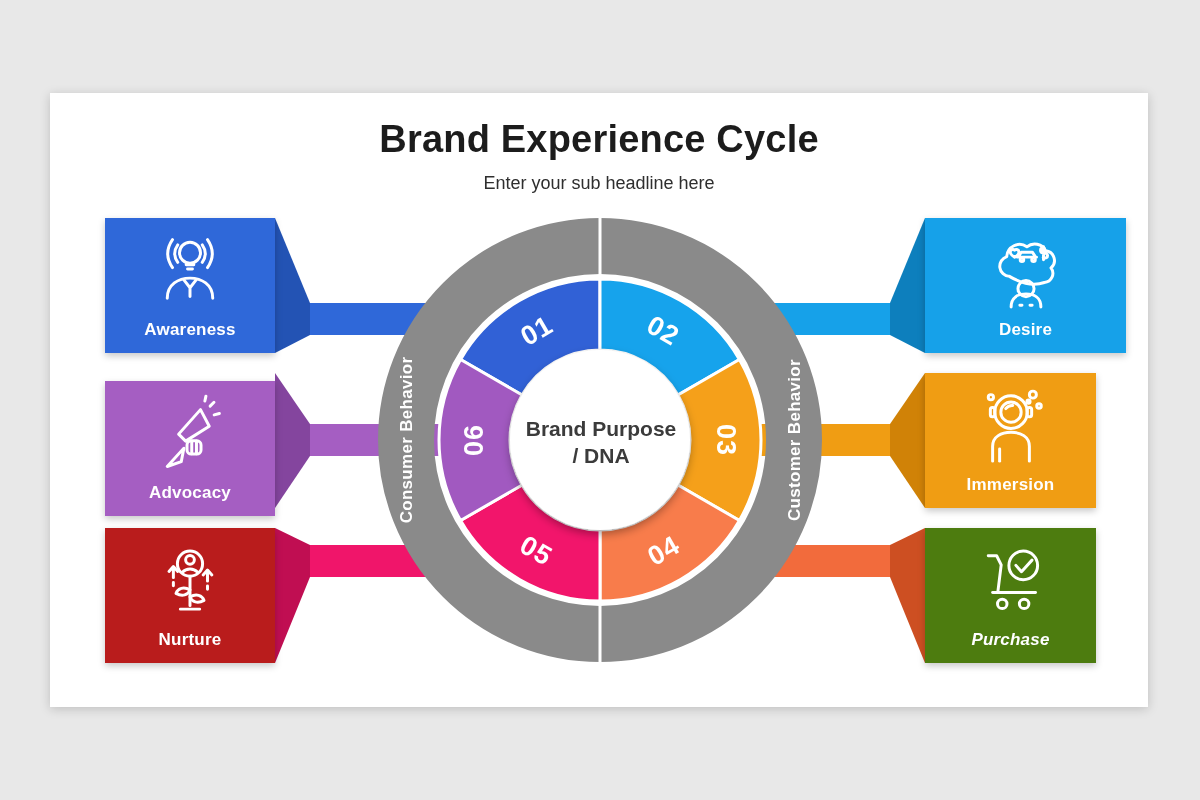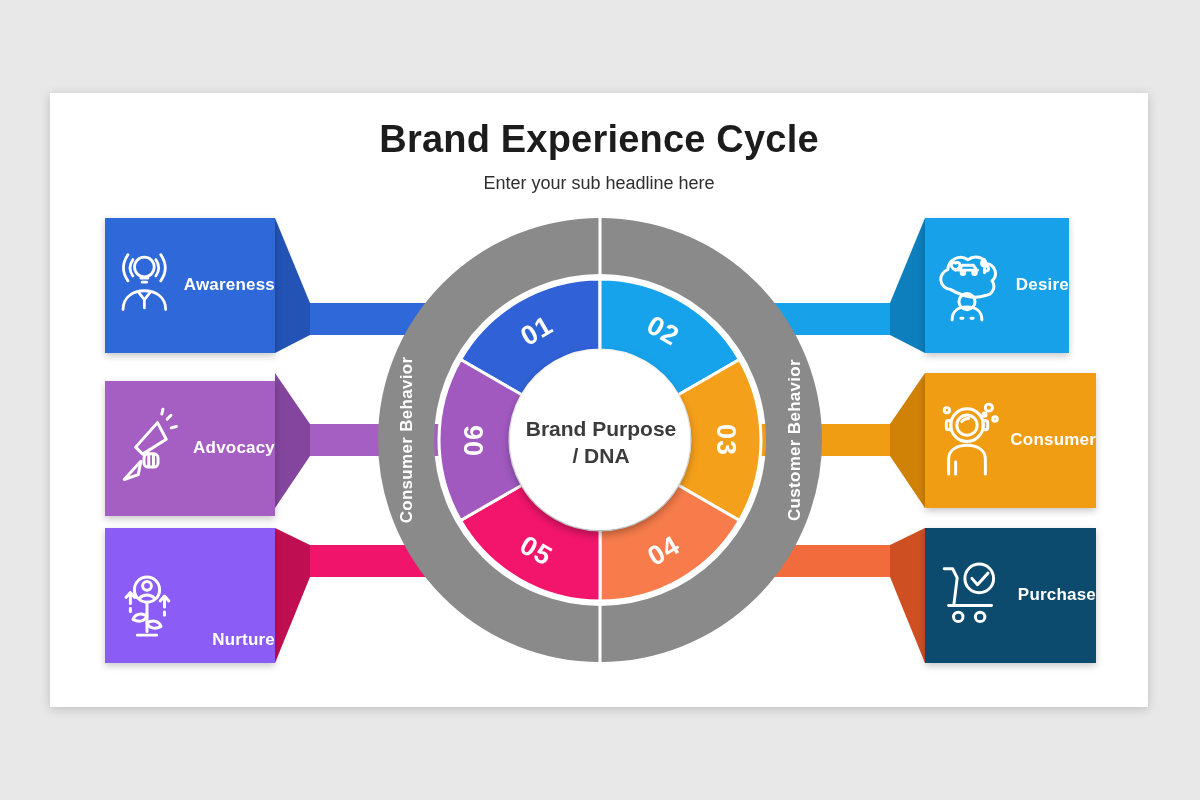--- a/index.html
+++ b/index.html
@@ -18,32 +18,32 @@
     letter-spacing:.2px;
   }
   .subtitle{
     position:absolute;left:50px;top:173px;width:1098px;
     text-align:center;font-size:18px;color:#2e2e2e;
   }
   .layer{position:absolute;left:0;top:0;width:1200px;height:800px;}
   .stage-box{
     position:absolute;width:170px;height:135px;
     box-shadow:0 3px 7px rgba(0,0,0,.22);
-    display:flex;flex-direction:row;align-items:center;justify-content:space-between;
+    display:flex;flex-direction:column;align-items:center;justify-content:space-between;
     padding:12px 0 13px 0;box-sizing:border-box;
   }
   .stage-box .icon{width:84px;height:84px;display:block;}
   .stage-box .icon *{stroke:#ffffff;fill:none;stroke-width:1.7;stroke-linecap:round;stroke-linejoin:round;}
   .stage-label{
     font-size:17px;font-weight:700;color:#ffffff;letter-spacing:.2px;line-height:20px;
   }
   .b-l1{left:105px;top:218px}
   .b-l2{left:105px;top:373px}
   .b-l3{left:105px;top:528px}
-  .b-r1{left:925px;top:218px;width:144px}
+  .b-r1{left:925px;top:218px;width:201px}
   .b-r2{left:925px;top:373px;width:171px}
   .b-r3{left:925px;top:528px;width:171px}
   .wheel{position:absolute;left:370px;top:210px;width:460px;height:460px;}
   .ring-label{font-size:17px;font-weight:700;fill:#ffffff;letter-spacing:.3px;}
   .seg-num{font-size:27px;font-weight:700;fill:#ffffff;letter-spacing:1px;}
   .center-label{font-size:21px;font-weight:700;fill:#3b3b3b;}
 </style>
 </head>
 <body>
 
@@ -126,21 +126,21 @@
     <svg class="icon" viewBox="0 0 48 48">
       <path d="M17.5 23.5 L30 9.5 L35 19 L21.5 27.5 Z"></path>
       <path d="M35.5 7.5 l2.2-2.2 M37.8 12.5 l3-0.8 M32.5 4.6 l0.6-2.8"></path>
       <rect x="22.3" y="27.3" width="8" height="7.6" rx="2.4"></rect>
       <path d="M25 27.5 v7.2 M27.7 27.5 v7.2"></path>
       <path d="M20.5 31.5 L11 42 L19 39.2 Z"></path>
     </svg>
     <span class="stage-label">Advocacy</span>
   </div>
 
-  <div class="stage-box b-l3" style="background-color: #8b5cf6; align-items: flex-end;">
+  <div class="stage-box b-l3" style="background-color: #b91c1c;">
     <svg class="icon" viewBox="0 0 48 48">
       <circle cx="24" cy="13.5" r="7.2"></circle>
       <circle cx="24" cy="11.3" r="2.5"></circle>
       <path d="M19.6 18.4 a6.3 6.3 0 0 1 8.8 0"></path>
       <path d="M24 20.7 V 37.5 M18.5 39.5 h11"></path>
       <path d="M24 28.5 C20.5 26.5 17 27.5 16 30.5 C19.5 32.5 23 31.5 24 28.5 Z"></path>
       <path d="M24 32.5 C27.5 30.5 31 31.5 32 34.5 C28.5 36.5 25 35.5 24 32.5 Z"></path>
       <path d="M14.5 21.5 v-6 M12 18 l2.5-2.8 2.5 2.8 M14.5 24.3 v1.8"></path>
       <path d="M34 23.5 v-6 M31.5 20 l2.5-2.8 2.5 2.8 M34 26.3 v1.8"></path>
     </svg>
@@ -169,24 +169,24 @@
       <path d="M21 13.5 a4.5 4.5 0 0 1 4-1.8"></path>
       <rect x="12.2" y="12.8" width="2.6" height="5.4" rx="1.2"></rect>
       <rect x="33.2" y="12.8" width="2.6" height="5.4" rx="1.2"></rect>
       <path d="M13.5 43.5 v-8.5 c0-5.5 5-8 10.5-8 s10.5 2.5 10.5 8 v8.5"></path>
       <path d="M17.5 36.5 v7"></path>
       <circle cx="12.5" cy="7" r="1.5"></circle>
         <circle cx="36.5" cy="5.5" r="2"></circle>
       <circle cx="40" cy="12" r="1.3"></circle>
         <circle cx="34" cy="9.5" r="0.9"></circle>
     </svg>
-    <span class="stage-label">Consumer</span>
+    <span class="stage-label">Immersion</span>
   </div>
 
-  <div class="stage-box b-r3" style="background-color: #0c4a6e;">
+  <div class="stage-box b-r3" style="background-color: #4d7c0f; font-style: italic;">
     <svg class="icon" viewBox="0 0 48 48">
       <path d="M11 9 h4.8 l2.6 5.2 L16.5 29.5"></path>
       <path d="M13.5 30 h24.5"></path>
       <circle cx="19" cy="36.5" r="2.7"></circle>
         <circle cx="31.5" cy="36.5" r="2.7"></circle>
       <circle cx="31" cy="14.5" r="8.2" stroke-width="2"></circle>
       <path d="M26.8 14.5 l3.2 3.6 6-6.6" stroke-width="2"></path>
     </svg>
     <span class="stage-label">Purchase</span>
   </div>

